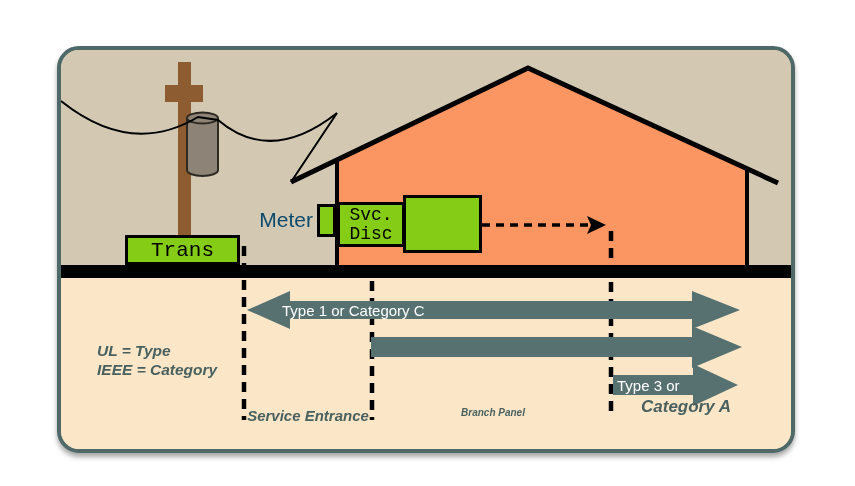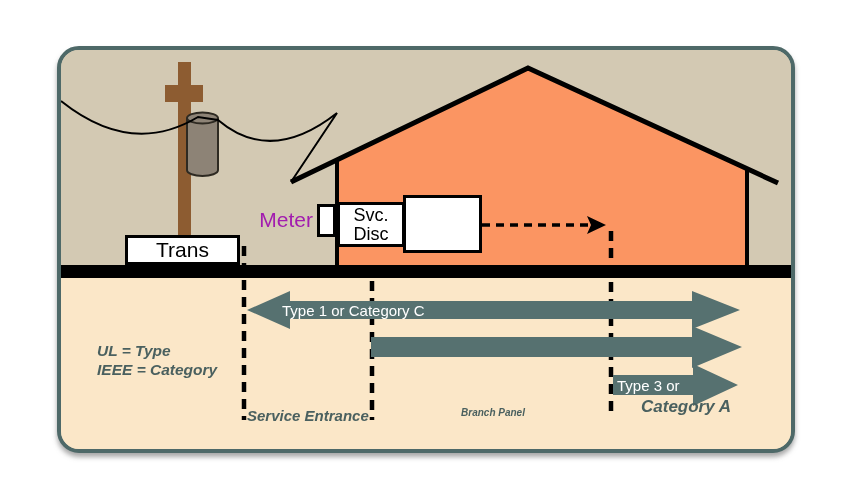--- a/index.html
+++ b/index.html
@@ -12,41 +12,42 @@
     border:4px solid #4e6968;border-radius:22px;overflow:hidden;
     box-shadow:0 4px 5px rgba(96,96,96,.55);
     background:#d3c9b3;
   }
   .sky{position:absolute;left:0;top:0;width:730px;height:215px;background:#d3c9b3;}
   .soil{position:absolute;left:0;top:228px;width:730px;height:171px;background:#fbe7c8;}
   .ground-bar{position:absolute;left:0;top:215px;width:730px;height:13px;background:#000;}
   svg.shapes{position:absolute;left:0;top:0;width:730px;height:399px;}
 
   .box{
-    position:absolute;box-sizing:border-box;background:#ffffff;border:3px solid #000;
+    position:absolute;box-sizing:border-box;background:#84cc16;border:3px solid #000;
     display:flex;align-items:flex-end;justify-content:center;text-align:center;
     color:#000;
+    font-family:Liberation Mono, monospace;
   }
   .trans-box{left:64px;top:185px;width:115px;height:30px;font-size:21px;}
   .meter-box{left:256px;top:154px;width:19px;height:33px;}
   .svc-box{left:276px;top:152px;width:68px;height:45px;font-size:18px;line-height:19px;}
   .panel-box{left:342px;top:145px;width:79px;height:58px;}
 
   .lbl{position:absolute;white-space:nowrap;}
-  .meter-lbl{left:178px;top:158px;width:74px;text-align:right;font-size:21px;color:#a21caf;}
+  .meter-lbl{left:178px;top:158px;width:74px;text-align:right;font-size:21px;color:#0c4a6e;}
   .dist-lbl{left:426px;top:153px;font-size:16px;color:#000;}
   .zone-lbl{color:#fff;font-weight:normal;font-size:15px;}
   .z1{left:221px;top:252px;}
   .z2{left:322px;top:289px;}
   .z3{left:556px;top:327px;}
   .dark{color:#4a605f;font-weight:bold;font-style:italic;}
   .catA{left:580px;top:347px;font-size:17px;}
   .pou{left:680px;top:321px;width:54px;text-align:center;font-size:15px;line-height:16px;white-space:normal;}
   .legend{left:36px;top:291px;font-size:15.5px;line-height:19px;white-space:normal;width:180px;}
-  .svc-ent{left:186px;top:357px;width:122px;font-size:15px;}
+  .svc-ent{left:186px;top:357px;width:122px;text-align:center;font-size:15px;}
   .br-panel{left:371px;top:357px;width:122px;text-align:center;font-size:10px;}
 </style>
 </head>
 <body>
 
 <div class="frame">
   <div class="sky"></div>
   <div class="soil"></div>
   <div class="ground-bar"></div>
 

